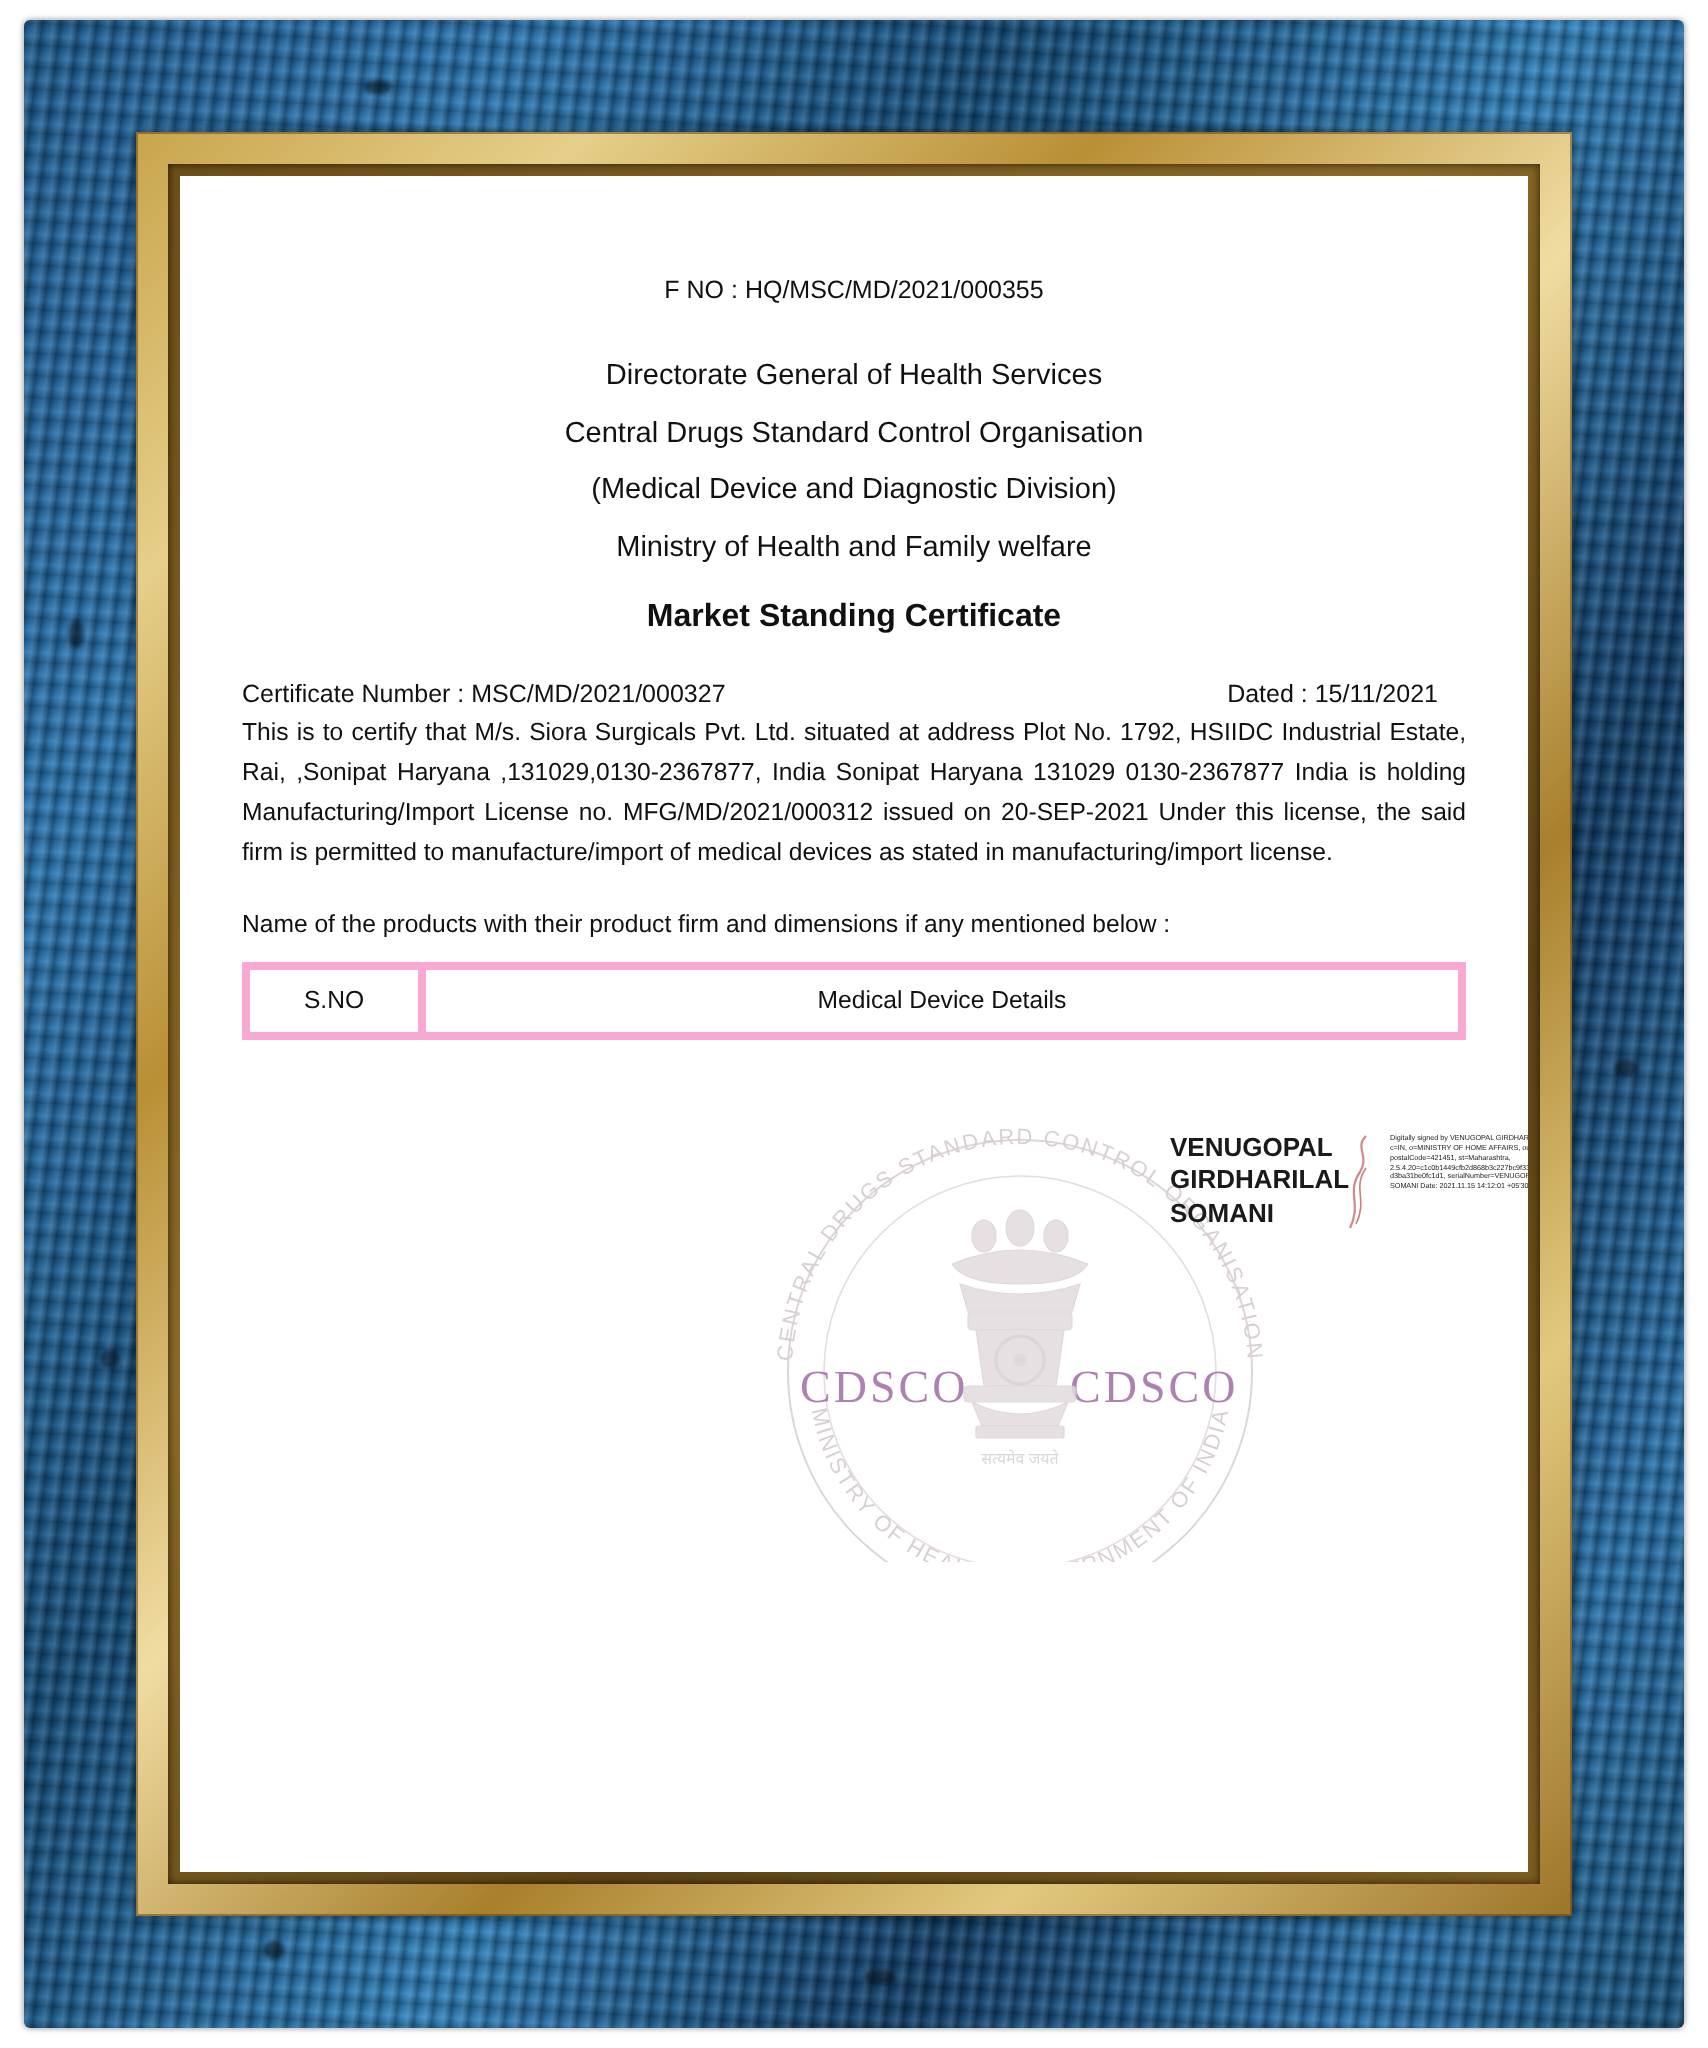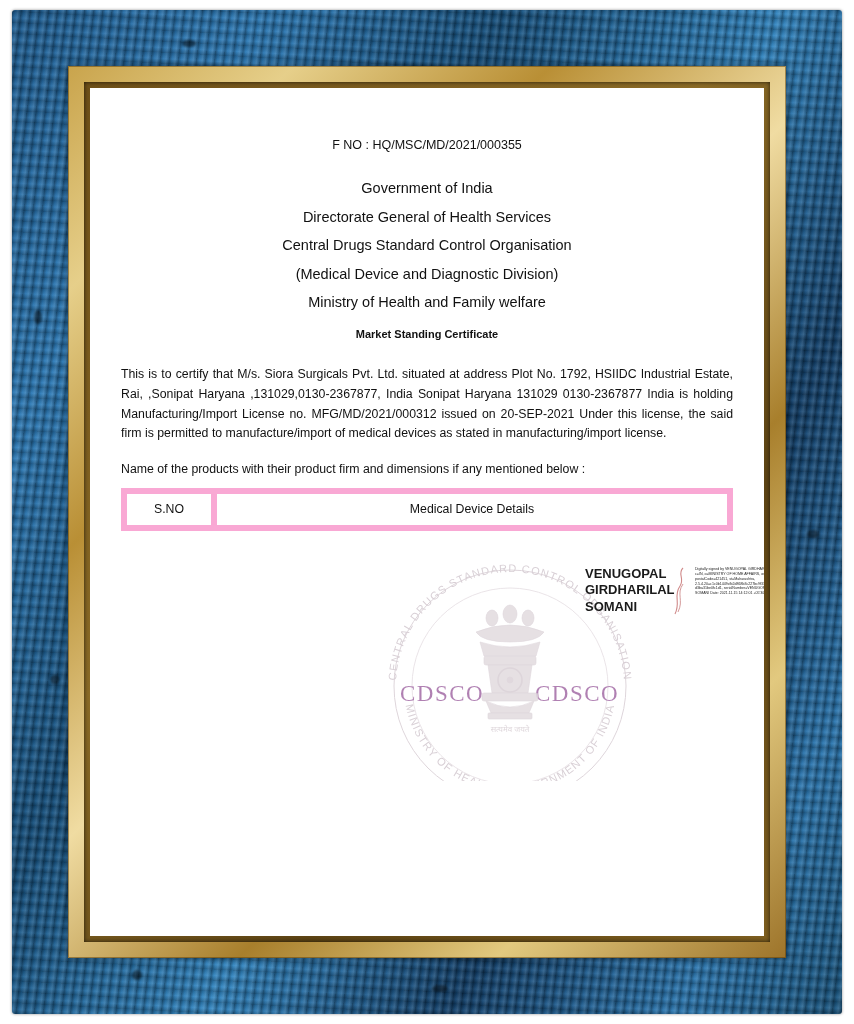--- a/index.html
+++ b/index.html
@@ -88,60 +88,60 @@
   .heads {
     text-align: center;
     margin-top: 22px;
   }
   .heads .h {
     font-size: 14.5px;
     margin: 6px 0;
   }
   .market-standing {
     text-align: center;
-    font-size: 11px;
+    font-size: 16px;
     margin-top: 12px;
     font-weight: 600;
   }
 
   .meta-row {
     display: flex;
     justify-content: space-between;
     align-items: baseline;
     padding: 0 31px;
     margin-top: 16px;
     font-size: 12.5px;
   }
   .meta-row .dated {
     padding-right: 14px;
   }
 
   .body-para {
     padding: 0 31px 0 31px;
-    margin-top: 22px;
+    margin-top: 0;
     text-align: justify;
     font-size: 12.3px;
     line-height: 1.62;
   }
 
   .products-line {
     padding: 0 31px;
     margin-top: 16px;
     font-size: 12.3px;
   }
 
   
   #device-table {
     margin: 9px 31px 0 31px;
     border-collapse: collapse;
     width: calc(100% - 62px);
     table-layout: fixed;
   }
   #device-table th {
-    border: 6px solid #f9a8d4;
+    border: 4px solid #f9a8d4;
     font-weight: normal;
     font-size: 12.3px;
     padding: 6px 4px;
     text-align: center;
   }
   #device-table th.sno { width: 76px; }
 
   
   #signature-block {
     position: absolute;
@@ -221,29 +221,32 @@
 
   <div id="frame-bevel">
     <div id="frame-inner-dark">
 
       <div id="paper">
         <div id="doc">
 
           <div class="fno">F NO : HQ/MSC/MD/2021/000355</div>
 
           <div class="heads">
-            <div class="h">Government of India</div>
             <div class="h">Directorate General of Health Services</div>
             <div class="h">Central Drugs Standard Control Organisation</div>
             <div class="h">(Medical Device and Diagnostic Division)</div>
             <div class="h">Ministry of Health and Family welfare</div>
           </div>
 
           <div class="market-standing">Market Standing Certificate</div>
 
+          <div class="meta-row">
+            <div>Certificate Number : MSC/MD/2021/000327</div>
+            <div class="dated">Dated :  15/11/2021</div>
+          </div>
 
           <div class="body-para">This is to certify that M/s. Siora Surgicals Pvt. Ltd. situated at address Plot No. 1792, HSIIDC Industrial Estate, Rai, ,Sonipat Haryana ,131029,0130-2367877, India Sonipat Haryana 131029 0130-2367877 India is holding Manufacturing/Import License no. MFG/MD/2021/000312 issued on 20-SEP-2021 Under this license, the said firm is permitted to manufacture/import of medical devices as stated in manufacturing/import license.</div>
 
           <div class="products-line">Name of the products with their product firm and dimensions if any mentioned below :</div>
 
           <table id="device-table">
             <thead>
               <tr>
                 <th class="sno">S.NO</th>
                 <th>Medical Device Details</th>

